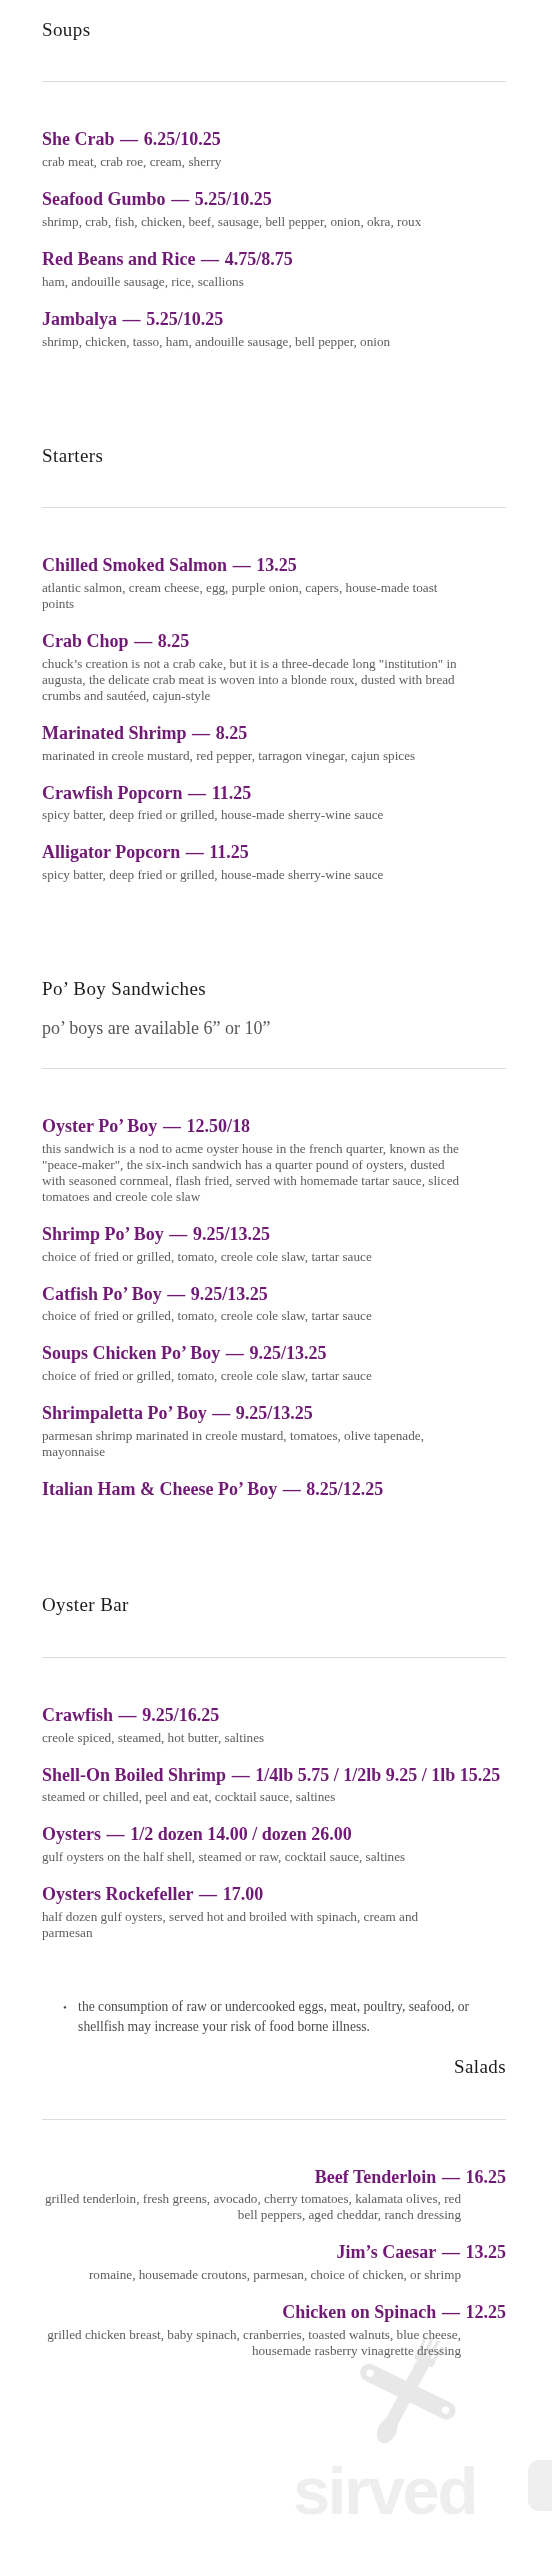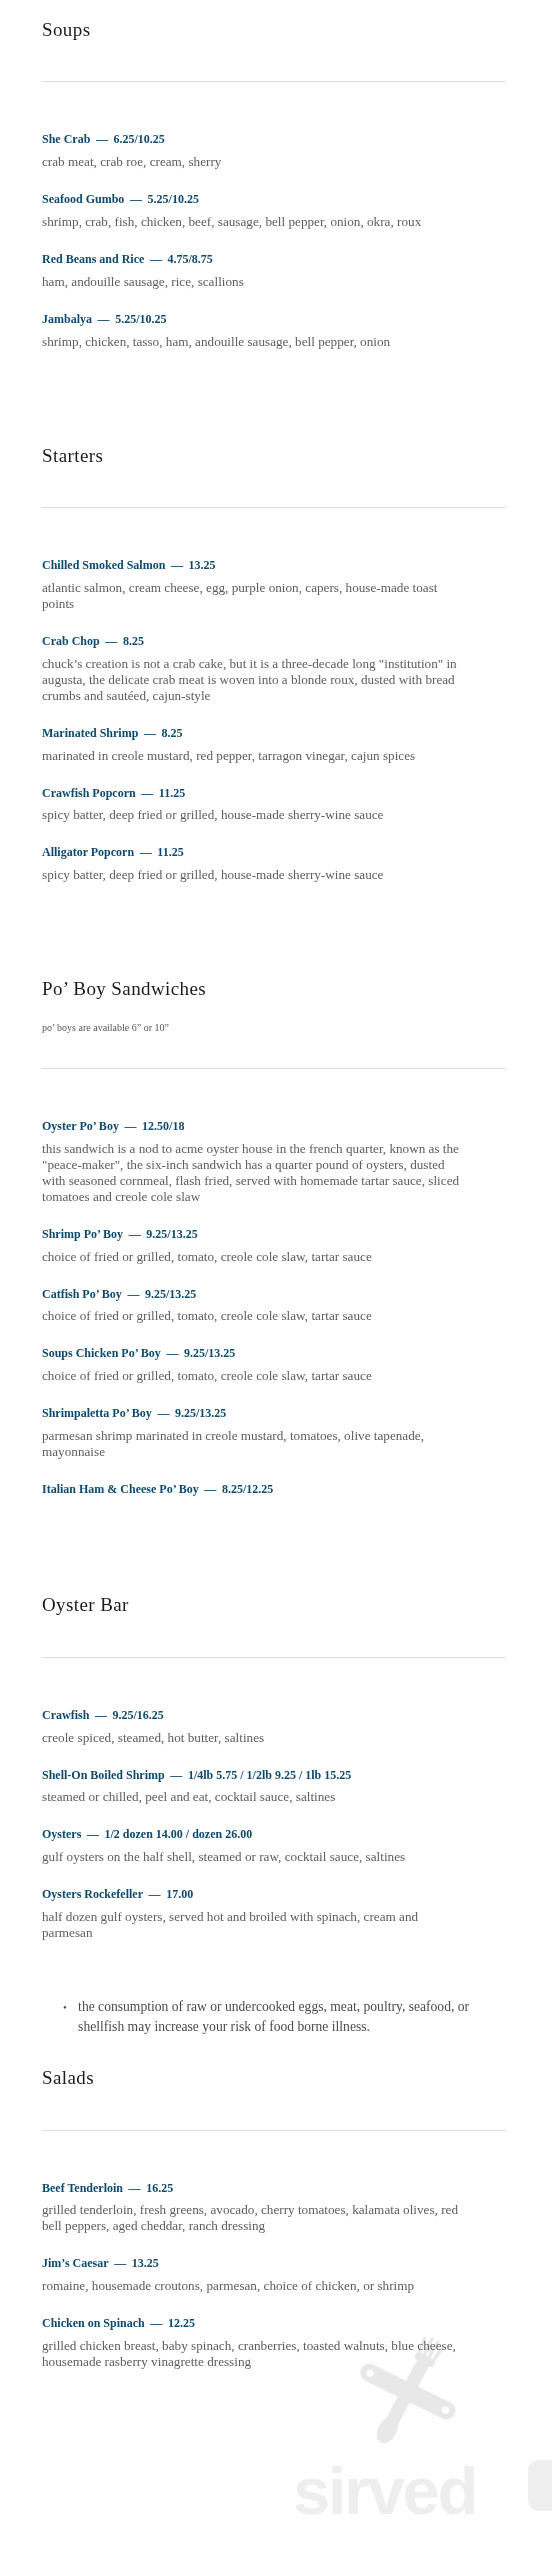--- a/index.html
+++ b/index.html
@@ -5,36 +5,36 @@
   html, body { margin: 0; padding: 0; background: #ffffff; }
   body {
     width: 552px; height: 2576px; overflow: hidden; position: relative;
     font-family: "Liberation Serif", "DejaVu Serif", serif;
     -webkit-font-smoothing: antialiased;
   }
   .page { position: relative; z-index: 1; padding: 17.6px 46px 0 42px; }
 
   .section { margin-top: 94px; }
   .section:nth-of-type(1) { margin-top: 0; }
-  .section:nth-of-type(5) { margin-top: 29px; }
+  .section:nth-of-type(5) { margin-top: 18px; text-align: right; }
 
   .section-title {
     margin: 0; font-size: 19px; font-weight: 400; letter-spacing: 0.4px;
     color: #1c1c1c; line-height: 1.25;
   }
-  .section-subtitle { margin: 19px 0 0 0; font-size: 10px; color: #575757; line-height: 16px; }
+  .section-subtitle { margin: 19px 0 0 0; font-size: 18px; color: #575757; line-height: 16px; }
 
   .divider { height: 0; border-top: 0.8px solid #dcdcdc; margin-top: 40px; }
   .section-subtitle + .divider { margin-top: 32px; }
 
   .items { padding-top: 48px; }
   .item { margin-bottom: 20px; }
   .item-title {
-    margin: 0 0 4.8px 0; font-size: 12px; font-weight: 700;
-    color: #0c4a6e; line-height: 19px;
+    margin: 0 0 4.8px 0; font-size: 18px; font-weight: 700;
+    color: #701a75; line-height: 19px;
   }
   .item-title .sep { margin: 0 5.6px; }
   .item-desc {
     margin: 0; font-size: 13.2px; color: #5d5d5d;
     line-height: 16px; max-width: 419px;
   }
 
   .note {
     margin: 56px 0 0 21px; max-width: 445px; display: flex; gap: 11.2px;
     font-size: 13.6px; line-height: 20px; color: #4c4c4c;

